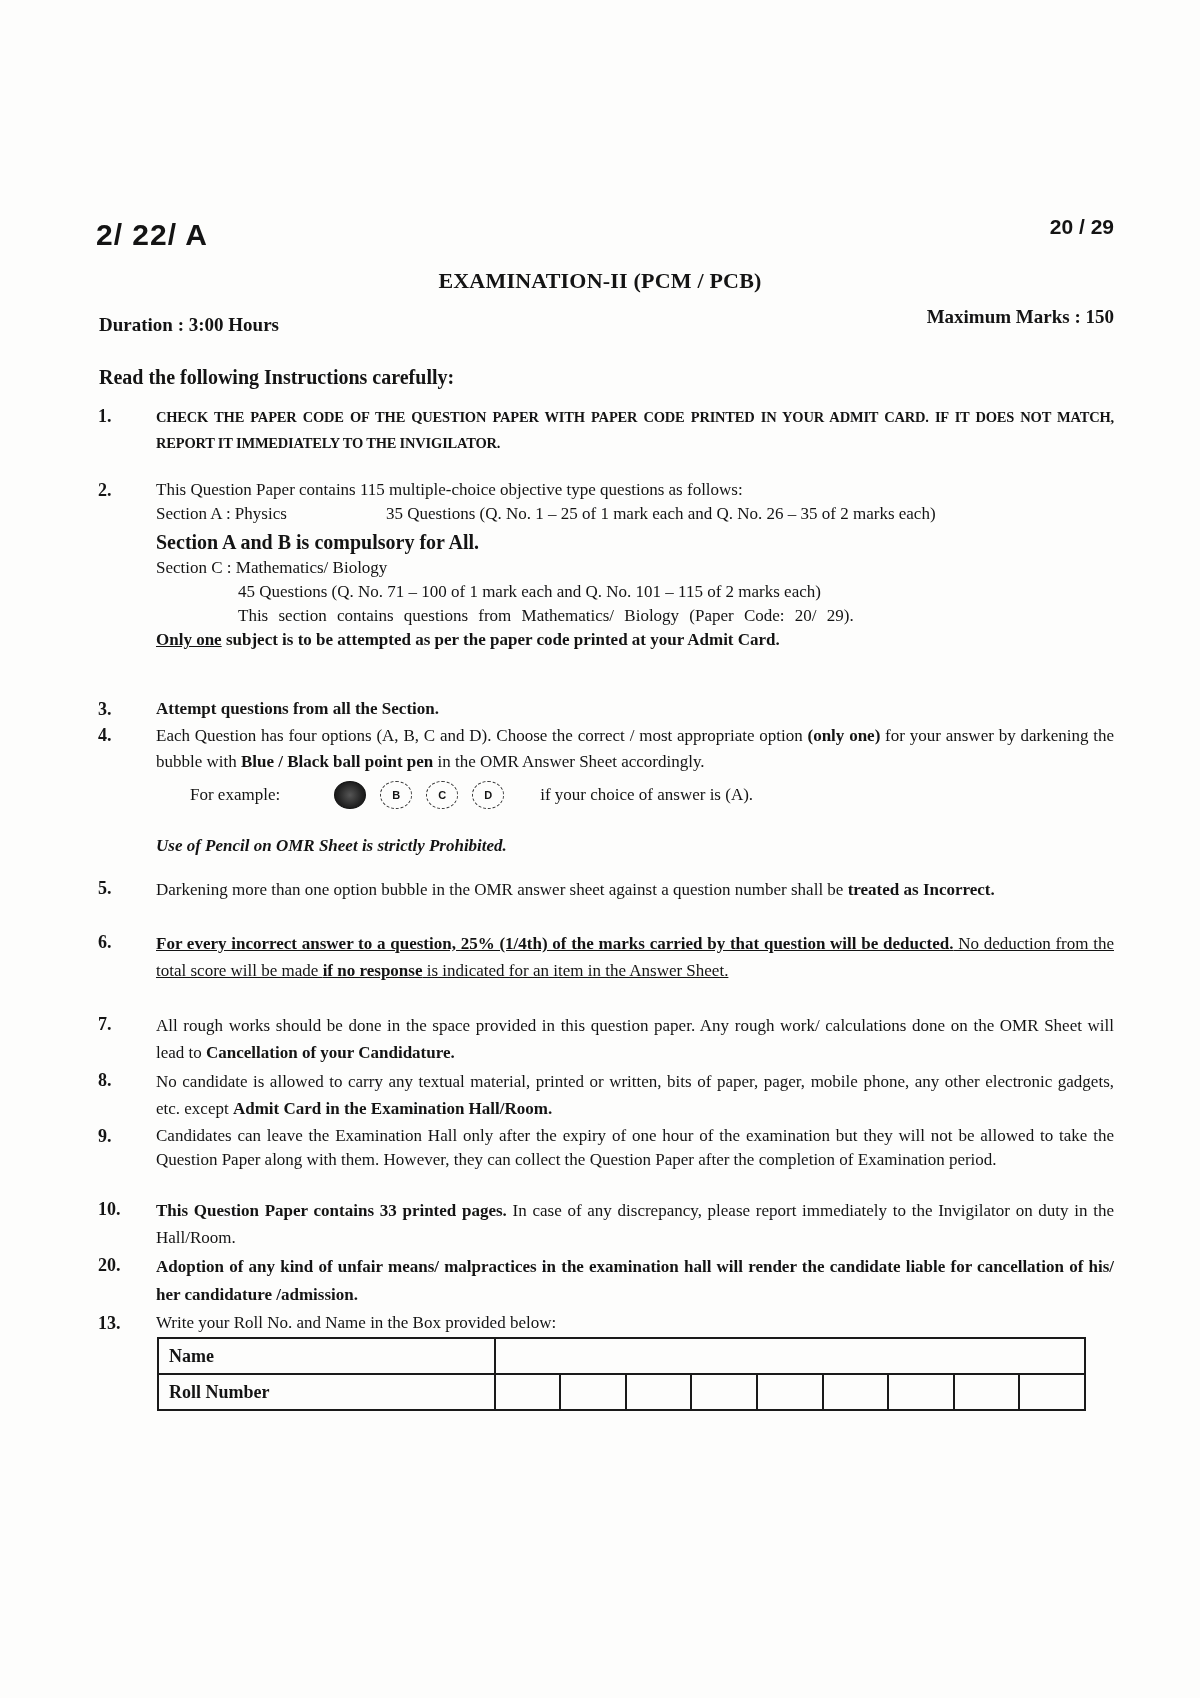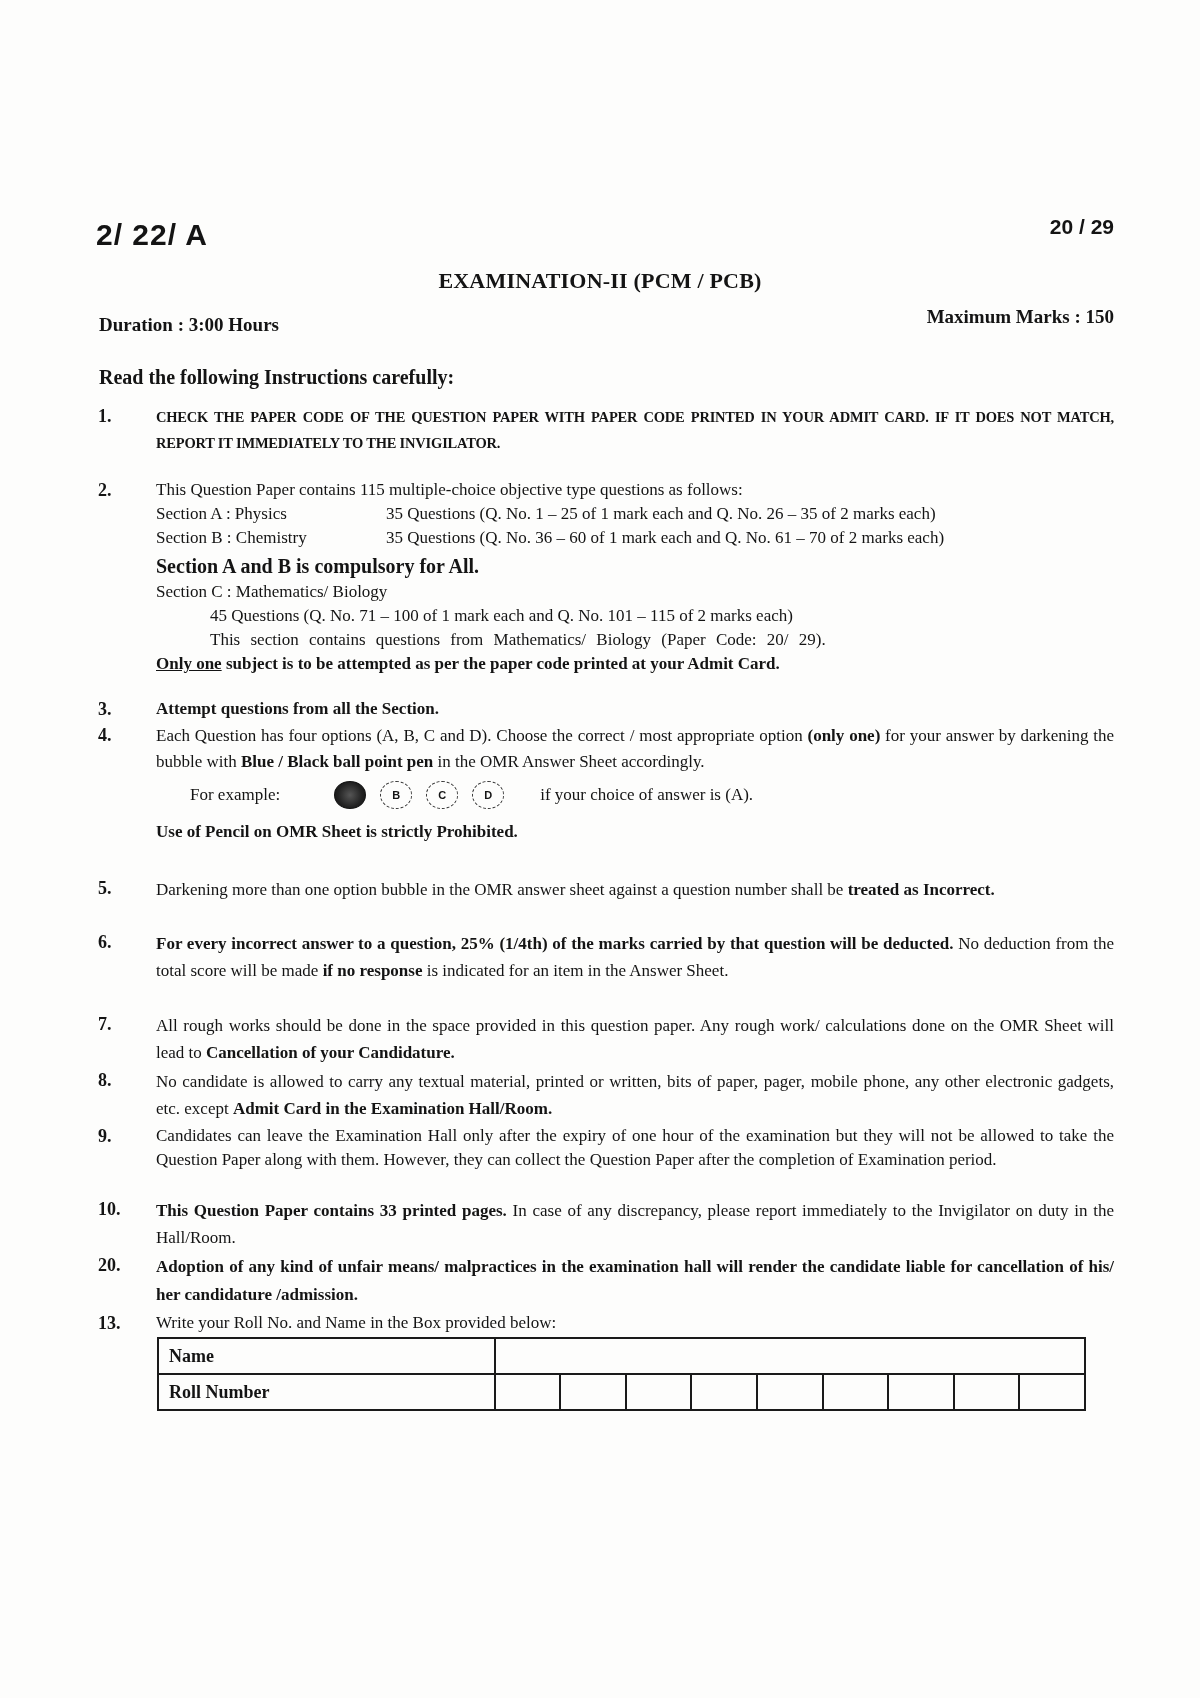--- a/index.html
+++ b/index.html
@@ -16,21 +16,21 @@
   .readhead { left: 99px; top: 366px; font-size: 20px; font-weight: bold; }
 
   .instr { position: absolute; left: 98px; width: 1020px; font-size: 17px; line-height: 24px; }
   .instr .num { position: absolute; left: 0; width: 50px; font-weight: bold; font-size: 18px; }
   .instr .body { margin-left: 58px; width: 958px; text-align: justify; }
   .b { font-weight: bold; }
   .caps { font-size: 14.5px; font-weight: bold; letter-spacing: -0.2px; }
   .row { display: flex; }
   .sec-label { width: 230px; }
   .big-bold { font-size: 20px; font-weight: bold; margin: 4px 0 2px 0; }
-  .indent { margin-left: 54px; }
+  .indent { margin-left: 82px; }
   .u { text-decoration: underline; }
 
   .bubbles { display: inline-flex; gap: 14px; vertical-align: middle; margin: 0 36px 0 54px; }
   .bubble { width: 30px; height: 26px; border: 1.5px dashed #333; border-radius: 50%; font-size: 11px; font-weight: bold; display: flex; align-items: center; justify-content: center; font-family: "Liberation Sans", sans-serif; }
   .bubble.filled { background: radial-gradient(circle, #555 0%, #222 60%, #111 100%); border: 1.5px solid #111; }
 
   table.roll { position: absolute; left: 157px; top: 1337px; width: 929px; border-collapse: collapse; }
   table.roll td { border: 2px solid #1a1a1a; height: 34px; padding: 0 10px; font-size: 18px; font-weight: bold; }
   table.roll td.lbl { width: 255px; }
   table.roll td.cell { width: 52px; padding: 0; }
@@ -51,24 +51,20 @@
 </div>
 
 <div class="instr" style="top:478px;">
   <div class="num">2.</div>
   <div class="body">
     <div>This Question Paper contains 115 multiple-choice objective type questions as follows:</div>
     <div class="row">
       <span class="sec-label">Section A :  Physics</span>
       <span>35 Questions (Q. No. 1 – 25 of 1 mark each and Q. No. 26 – 35 of 2 marks each)</span>
     </div>
-    <div class="row">
-      <span class="sec-label">Section B :  Chemistry</span>
-      <span>35 Questions (Q. No. 36 – 60 of 1 mark each and Q. No. 61 – 70 of 2 marks each)</span>
-    </div>
     <div class="big-bold">Section A and B is compulsory for All.</div>
     <div>Section C : Mathematics/ Biology</div>
     <div class="indent">45 Questions (Q. No. 71 – 100 of 1 mark each and Q. No. 101 – 115 of 2 marks each)</div>
     <div class="indent" style="text-align:justify; word-spacing:6px;">This section contains questions from Mathematics/ Biology (Paper Code: 20/ 29).</div>
     <div class="b"><span class="u">Only one</span><span> subject is to be attempted as per the paper code printed at your Admit Card.</span></div>
   </div>
 </div>
 
 <div class="instr" style="top:697px;">
   <div class="num">3.</div>
@@ -82,32 +78,32 @@
     <div style="margin:6px 0 0 34px; display:flex; align-items:center;">
       <span>For example:</span>
       <span class="bubbles">
         <span class="bubble filled"></span>
         <span class="bubble">B</span>
         <span class="bubble">C</span>
         <span class="bubble">D</span>
       </span>
       <span>if your choice of answer is (A).</span>
     </div>
-    <div class="b" style="margin-top:10px;">Use of Pencil on OMR Sheet is strictly Prohibited.</div>
+    <div class="b" style="margin-top:24px;font-style:italic;">Use of Pencil on OMR Sheet is strictly Prohibited.</div>
   </div>
 </div>
 
 <div class="instr" style="top:876px;">
   <div class="num">5.</div>
   <div class="body" style="line-height:27px;"><span>Darkening more than one option bubble in the OMR answer sheet against a question number shall be </span><span class="b">treated as Incorrect.</span></div>
 </div>
 
 <div class="instr" style="top:930px;">
   <div class="num">6.</div>
-  <div class="body" style="line-height:27px;"><span class="b">For every incorrect answer to a question, 25% (1/4th) of the marks carried by that question will be deducted.</span><span>  No deduction from the total score will be made </span><span class="b">if no response</span><span> is indicated for an item in the Answer Sheet.</span></div>
+  <div class="body" style="line-height:27px;text-decoration:underline;"><span class="b">For every incorrect answer to a question, 25% (1/4th) of the marks carried by that question will be deducted.</span><span>  No deduction from the total score will be made </span><span class="b">if no response</span><span> is indicated for an item in the Answer Sheet.</span></div>
 </div>
 
 <div class="instr" style="top:1012px;">
   <div class="num">7.</div>
   <div class="body" style="line-height:27px;"><span>All rough works should be done in the space provided in this question paper.  Any rough work/ calculations done on the OMR Sheet will lead to </span><span class="b">Cancellation of your Candidature.</span></div>
 </div>
 
 <div class="instr" style="top:1068px;">
   <div class="num">8.</div>
   <div class="body" style="line-height:27px;"><span>No candidate is allowed to carry any textual material, printed or written, bits of paper, pager, mobile phone, any other electronic gadgets, etc.  except </span><span class="b">Admit Card in the Examination Hall/Room.</span></div>

